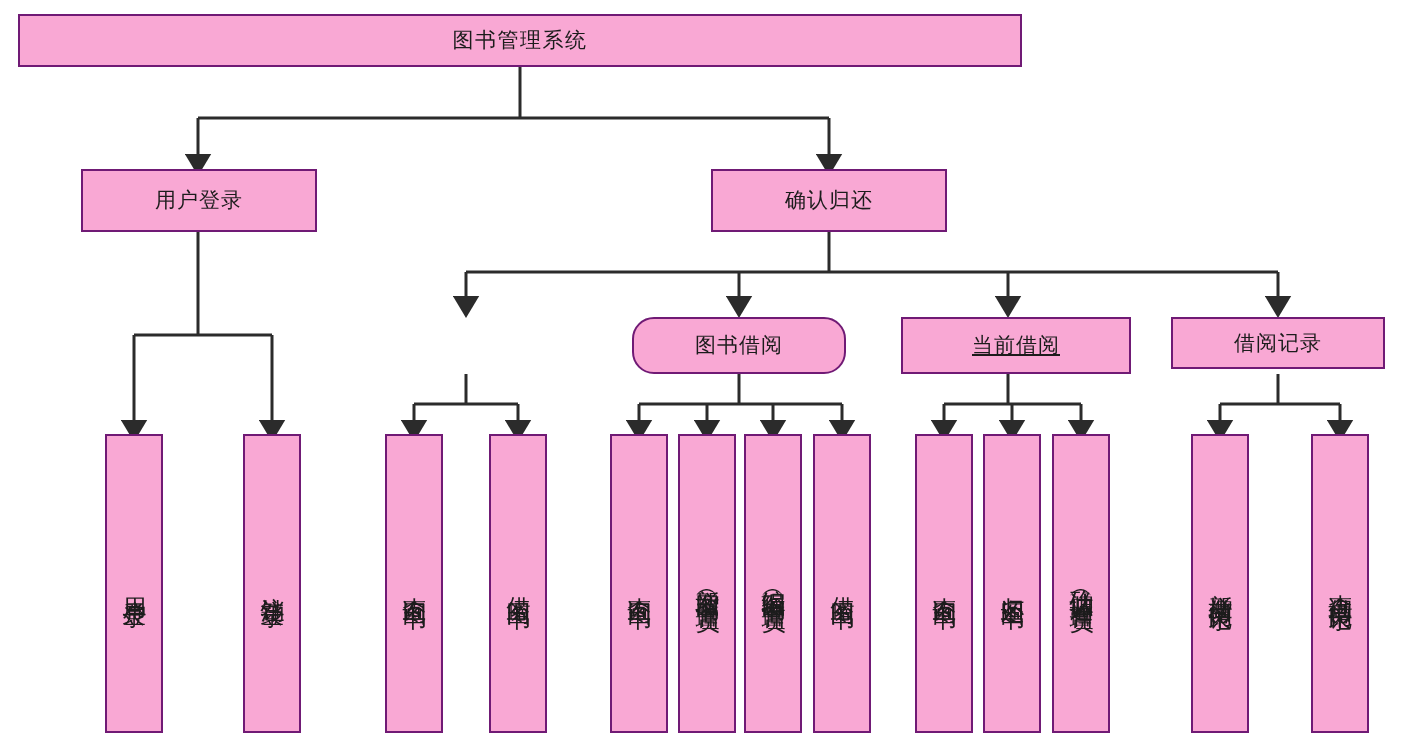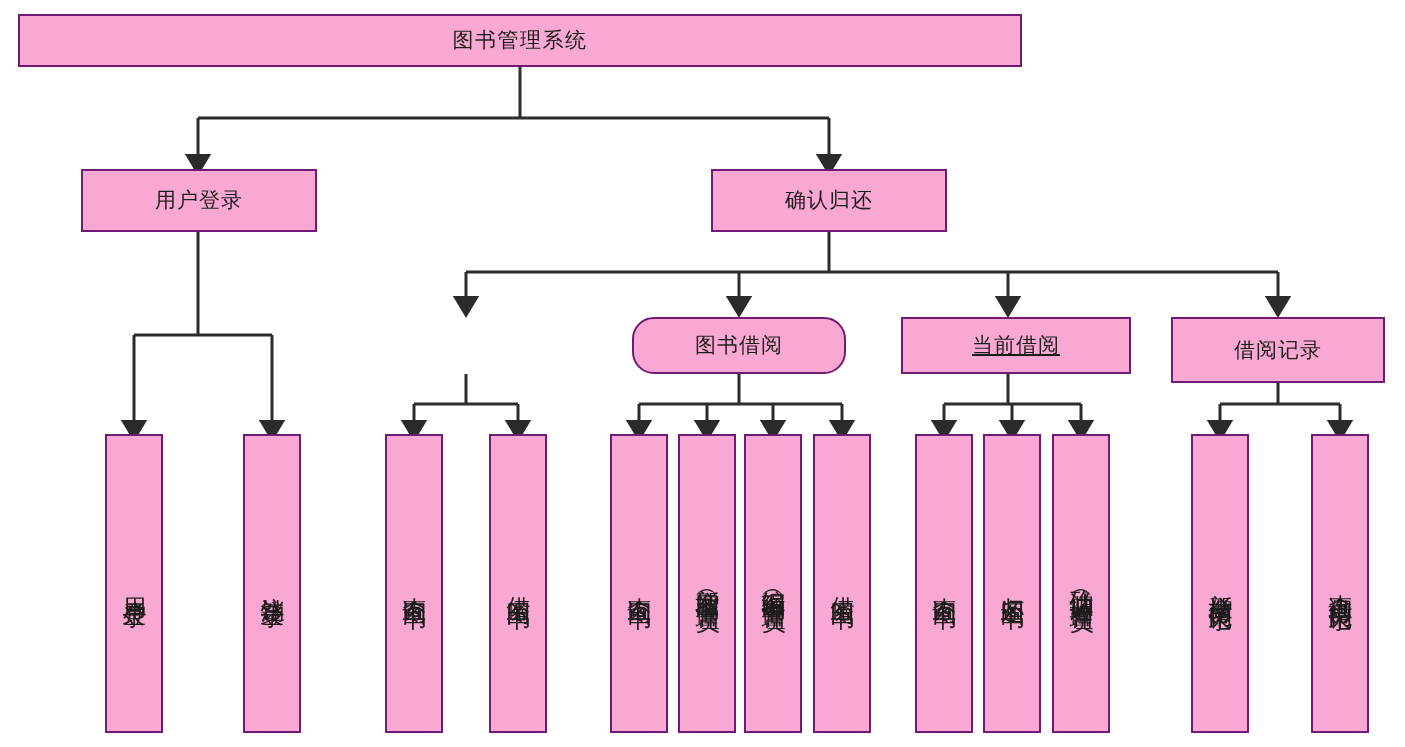--- a/index.html
+++ b/index.html
@@ -138,21 +138,21 @@
   <div class="node horizontal" style="left:711px; top:169px; width:236px; height:63px;">
     <span class="node-label">确认归还</span>
   </div>
 
   <div class="node horizontal" style="left:632px; top:317px; width:214px; height:57px;border-radius:22px;">
     <span class="node-label">图书借阅</span>
   </div>
   <div class="node horizontal" style="left:901px; top:317px; width:230px; height:57px;text-decoration:underline;">
     <span class="node-label">当前借阅</span>
   </div>
-  <div class="node horizontal" style="left:1171px; top:317px; width:214px; height:66px;">
+  <div class="node horizontal" style="left:1171px; top:317px; width:214px; height:52px;">
     <span class="node-label">借阅记录</span>
   </div>
 
   <div class="node vertical" style="left:105px; top:434px; width:58px; height:299px;">
     <span class="node-label">用户登录</span>
   </div>
   <div class="node vertical" style="left:243px; top:434px; width:58px; height:299px;">
     <span class="node-label">注销登录</span>
   </div>
 

